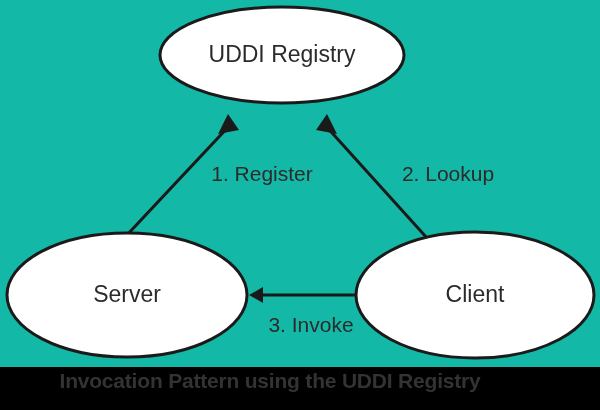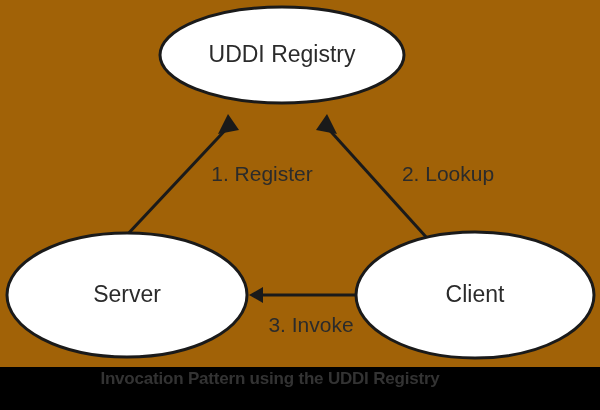--- a/index.html
+++ b/index.html
@@ -8,21 +8,21 @@
     padding: 0;
     background: #ffffff;
   }
   body {
     font-family: "Liberation Sans", "DejaVu Sans", sans-serif;
   }
   #canvas {
     position: relative;
     width: 600px;
     height: 410px;
-    background: #a16207;
+    background: #14b8a6;
     overflow: hidden;
   }
   #diagram-svg {
     position: absolute;
     left: 0;
     top: 0;
     width: 600px;
     height: 410px;
     display: block;
   }
@@ -65,21 +65,21 @@
     overflow: hidden;
   }
   #caption-text {
     position: absolute;
     left: 0;
     top: 2px;
     width: 540px;
     text-align: center;
     color: #333333;
     font-family: "Liberation Sans", "DejaVu Sans", sans-serif;
-    font-size: 17px;
+    font-size: 21px;
     font-weight: bold;
     letter-spacing: -0.2px;
     white-space: nowrap;
   }
 </style>
 </head>
 <body>
 
 <div id="canvas">
 

